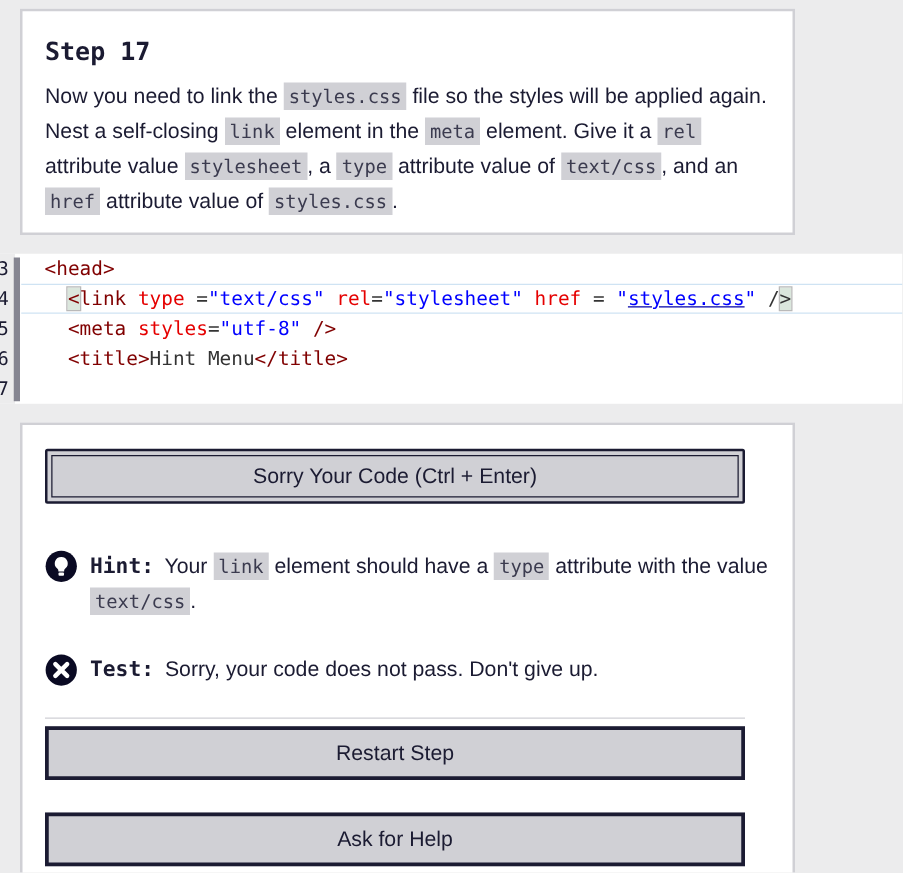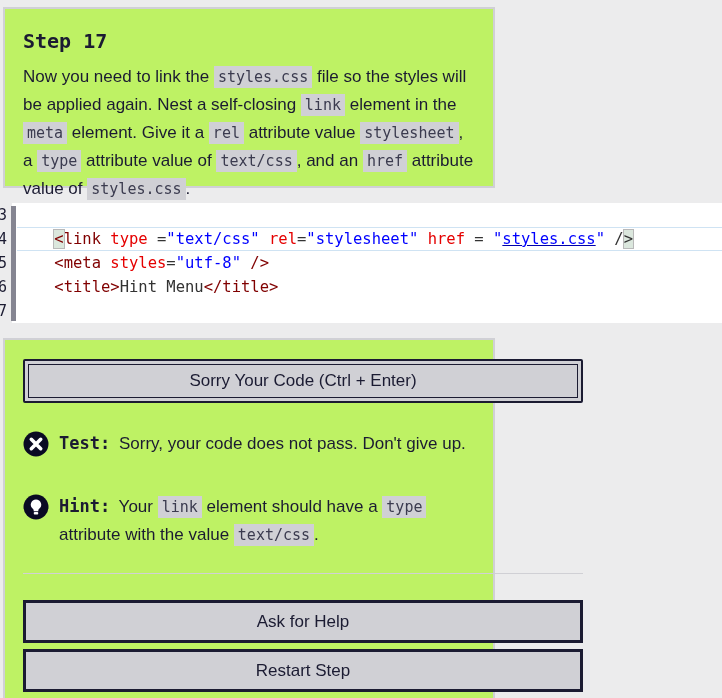--- a/index.html
+++ b/index.html
@@ -5,23 +5,23 @@
     * { box-sizing: border-box; margin: 0; padding: 0; }
     html, body { width: 722px; height: 698px; overflow: hidden; }
     body {
       background: #ececed;
       font-family: "Liberation Sans", sans-serif;
       color: #1b1b32;
       position: relative;
     }
     .panel {
       position: absolute;
-      left: 3px;
-      width: 492px;
-      background: #bef264;
+      left: 16px;
+      width: 620px;
+      background: #ffffff;
       border: 2px solid #d0d0d5;
     }
     #desc-panel { top: 7px; height: 181px; padding: 18px 18px; }
     .step-title {
       font-family: "DejaVu Sans Mono", monospace;
       font-weight: bold;
       font-size: 20px;
       color: #1b1b32;
       margin-top: 2px;
       margin-bottom: 10px;
@@ -150,44 +150,45 @@
 
 <section id="editor">
   <div class="gutter">
     <span class="line-num" style="top:3px">3</span>
     <span class="line-num" style="top:27px">4</span>
     <span class="line-num" style="top:51px">5</span>
     <span class="line-num" style="top:75px">6</span>
     <span class="line-num" style="top:99px">7</span>
   </div>
   <div class="gutter-bar"></div>
+  <div class="code-line" style="top:0px">  <span class="tag">&lt;head&gt;</span></div>
   <div class="code-line active" style="top:24px">    <span class="tag bracket-match">&lt;</span><span class="tag">link </span><span class="attr">type</span><span class="plain"> =</span><span class="val">"text/css" </span><span class="attr">rel</span><span class="plain">=</span><span class="val">"stylesheet" </span><span class="attr">href</span><span class="plain"> = </span><span class="val">"</span><span class="val-link">styles.css</span><span class="val">" </span><span class="plain">/</span><span class="plain bracket-match">&gt;</span></div>
   <div class="code-line" style="top:48px">    <span class="tag">&lt;meta </span><span class="attr">styles</span><span class="plain">=</span><span class="val">"utf-8" </span><span class="tag">/&gt;</span></div>
   <div class="code-line" style="top:72px">    <span class="tag">&lt;title&gt;</span><span class="plain">Hint Menu</span><span class="tag">&lt;/title&gt;</span></div>
 </section>
 
 <section class="panel" id="result-panel">
   <button class="btn" id="check-btn">Sorry Your Code (Ctrl + Enter)</button>
-
-  <div class="feedback" id="test-row">
-    <svg class="fb-icon" viewBox="0 0 26 26">
-      <circle cx="13" cy="13" r="12.5" fill="#0a0a23"></circle>
-      <path d="M8.3 8.3 L17.7 17.7 M17.7 8.3 L8.3 17.7" stroke="#ffffff" stroke-width="3.6" stroke-linecap="round"></path>
-    </svg>
-    <span class="label">Test:</span>
-    <span>Sorry, your code does not pass. Don't give up.</span>
-  </div>
 
   <div class="feedback" id="hint-row">
     <svg class="fb-icon" viewBox="0 0 26 26">
       <circle cx="13" cy="13" r="12.5" fill="#0a0a23"></circle>
       <path d="M13 5.5 a5.2 5.2 0 0 1 3.2 9.3 c-0.6 0.5 -0.9 1 -0.9 1.8 v0.6 h-4.6 v-0.6 c0 -0.8 -0.3 -1.3 -0.9 -1.8 A5.2 5.2 0 0 1 13 5.5 Z" fill="#ffffff"></path>
       <rect x="10.8" y="18" width="4.4" height="2.6" rx="0.8" fill="#ffffff"></rect>
     </svg>
     <span class="label">Hint:</span>
     <span>Your <code>link</code> element should have a <code>type</code> attribute with the value <code>text/css</code>.</span>
   </div>
 
+  <div class="feedback" id="test-row">
+    <svg class="fb-icon" viewBox="0 0 26 26">
+      <circle cx="13" cy="13" r="12.5" fill="#0a0a23"></circle>
+      <path d="M8.3 8.3 L17.7 17.7 M17.7 8.3 L8.3 17.7" stroke="#ffffff" stroke-width="3.6" stroke-linecap="round"></path>
+    </svg>
+    <span class="label">Test:</span>
+    <span>Sorry, your code does not pass. Don't give up.</span>
+  </div>
+
   <div class="divider"></div>
 
+  <button class="btn" id="restart-btn">Restart Step</button>
   <button class="btn" id="help-btn">Ask for Help</button>
-  <button class="btn" id="restart-btn">Restart Step</button>
 </section>
 
 </body></html>

